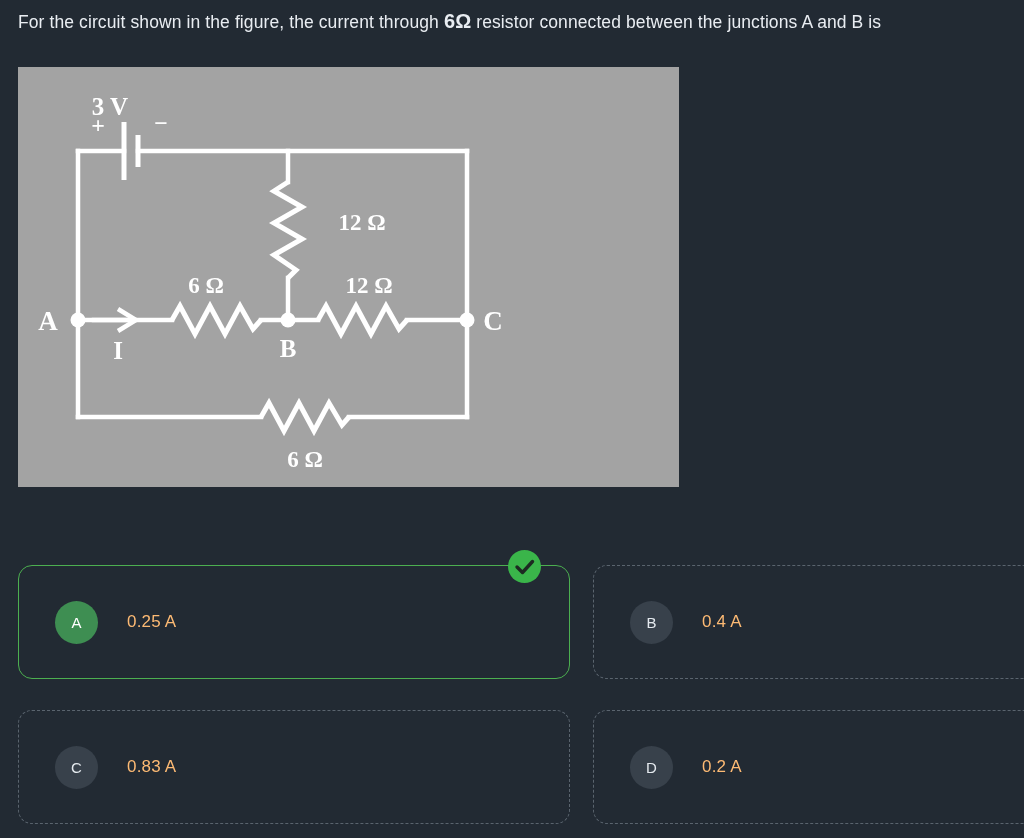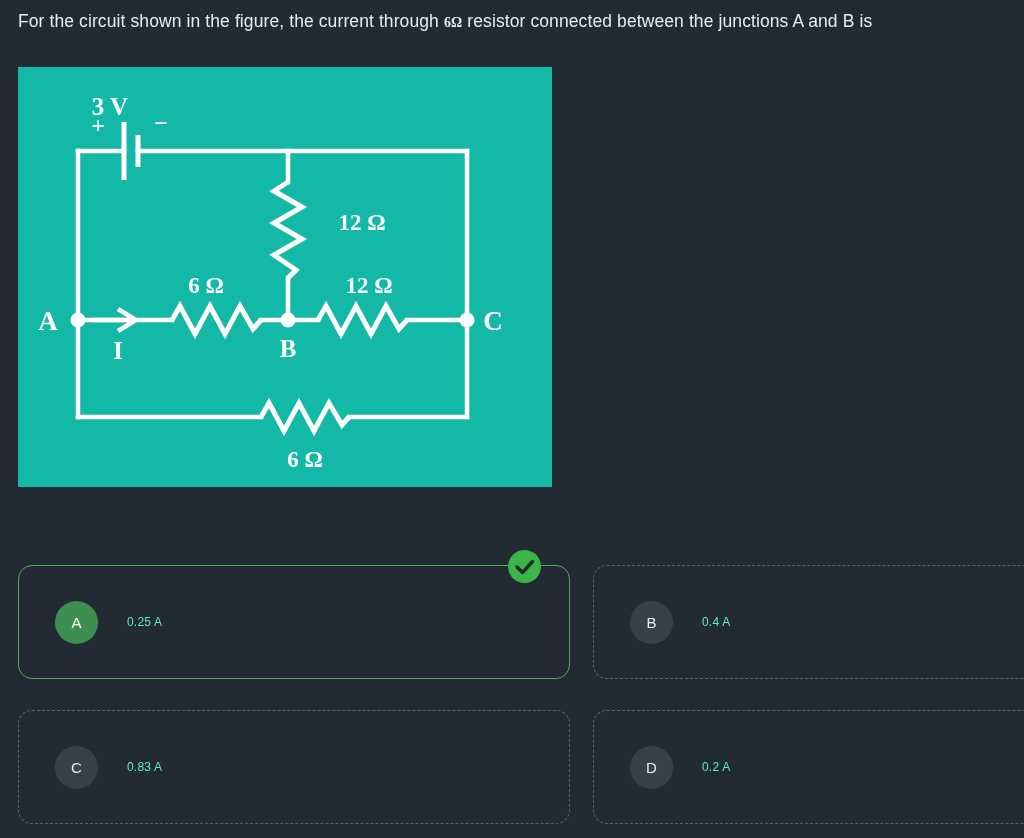--- a/index.html
+++ b/index.html
@@ -26,33 +26,33 @@
     left: 18px;
     top: 8px;
     width: 1000px;
     color: #e9edf2;
     font-size: 17.5px;
     line-height: 26px;
     letter-spacing: 0.1px;
     white-space: nowrap;
   }
   .mathvar {
-    font-family: Liberation Serif, serif;
+    font-family: Liberation Sans, sans-serif;
     font-weight: bold;
-    font-size: 14px;
+    font-size: 20px;
   }
 
   
   .figure {
     position: absolute;
     left: 18px;
     top: 67px;
-    width: 534px;
+    width: 661px;
     height: 420px;
-    background: #14b8a6;
+    background: #a3a3a3;
     overflow: hidden;
   }
   .figure svg { display: block; }
 
   
   .options {
     position: absolute;
     left: 18px;
     top: 565px;
     width: 990px;
@@ -92,22 +92,22 @@
     flex: 0 0 auto;
     background: #38414b;
   }
   .opt.selected .badge {
     background: #3e8e52;
     color: #ffffff;
   }
 
   .opt-text {
     margin-left: 29px;
-    color: #5eead4;
-    font-size: 12px;
+    color: #fdba74;
+    font-size: 17px;
     letter-spacing: 0.2px;
   }
 
   .check-icon {
     position: absolute;
     left: 489px;
     top: -16px;
     width: 33px;
     height: 33px;
   }

